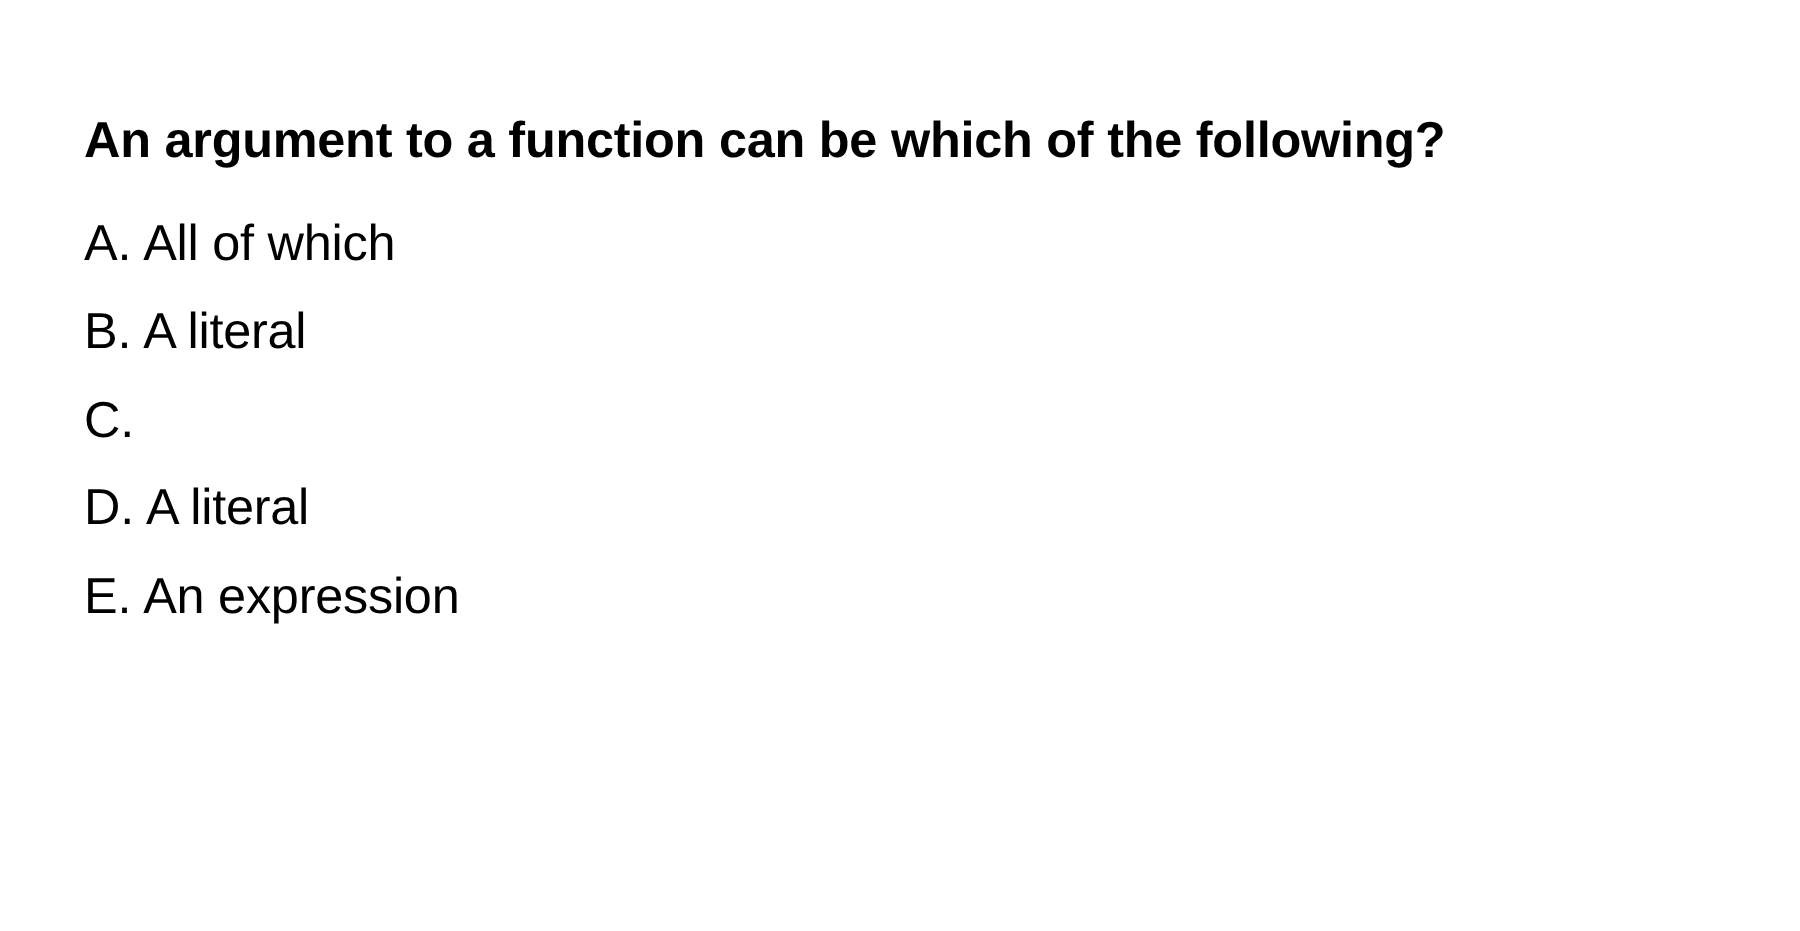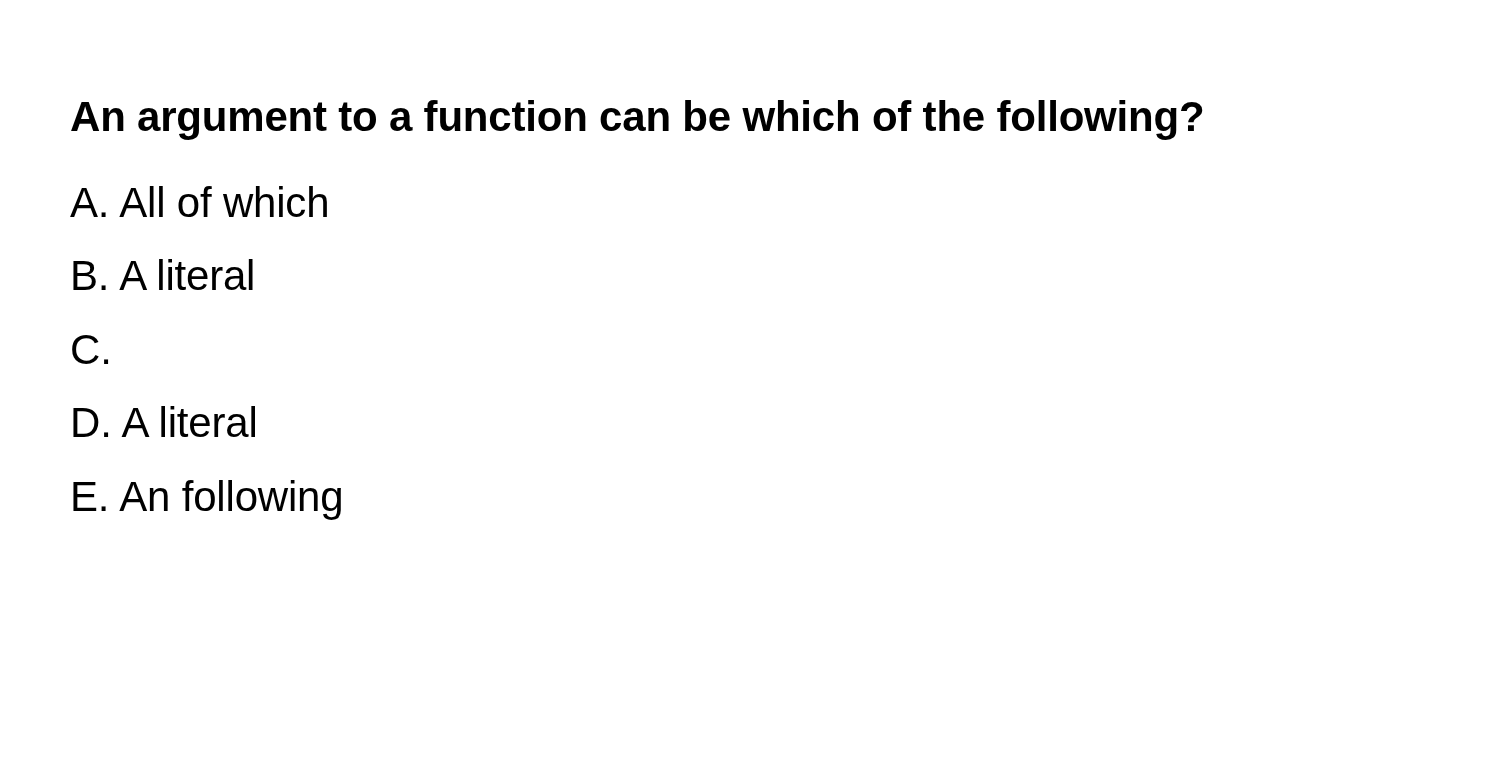--- a/index.html
+++ b/index.html
@@ -59,16 +59,16 @@
     <span class="option-letter">C.</span>
   </div>
 
   <div class="option-row">
     <span class="option-letter">D.</span>
     <span>A literal</span>
   </div>
 
   <div class="option-row">
     <span class="option-letter">E.</span>
-    <span>An following</span>
+    <span>An expression</span>
   </div>
 
 </div>
 
 </body></html>

